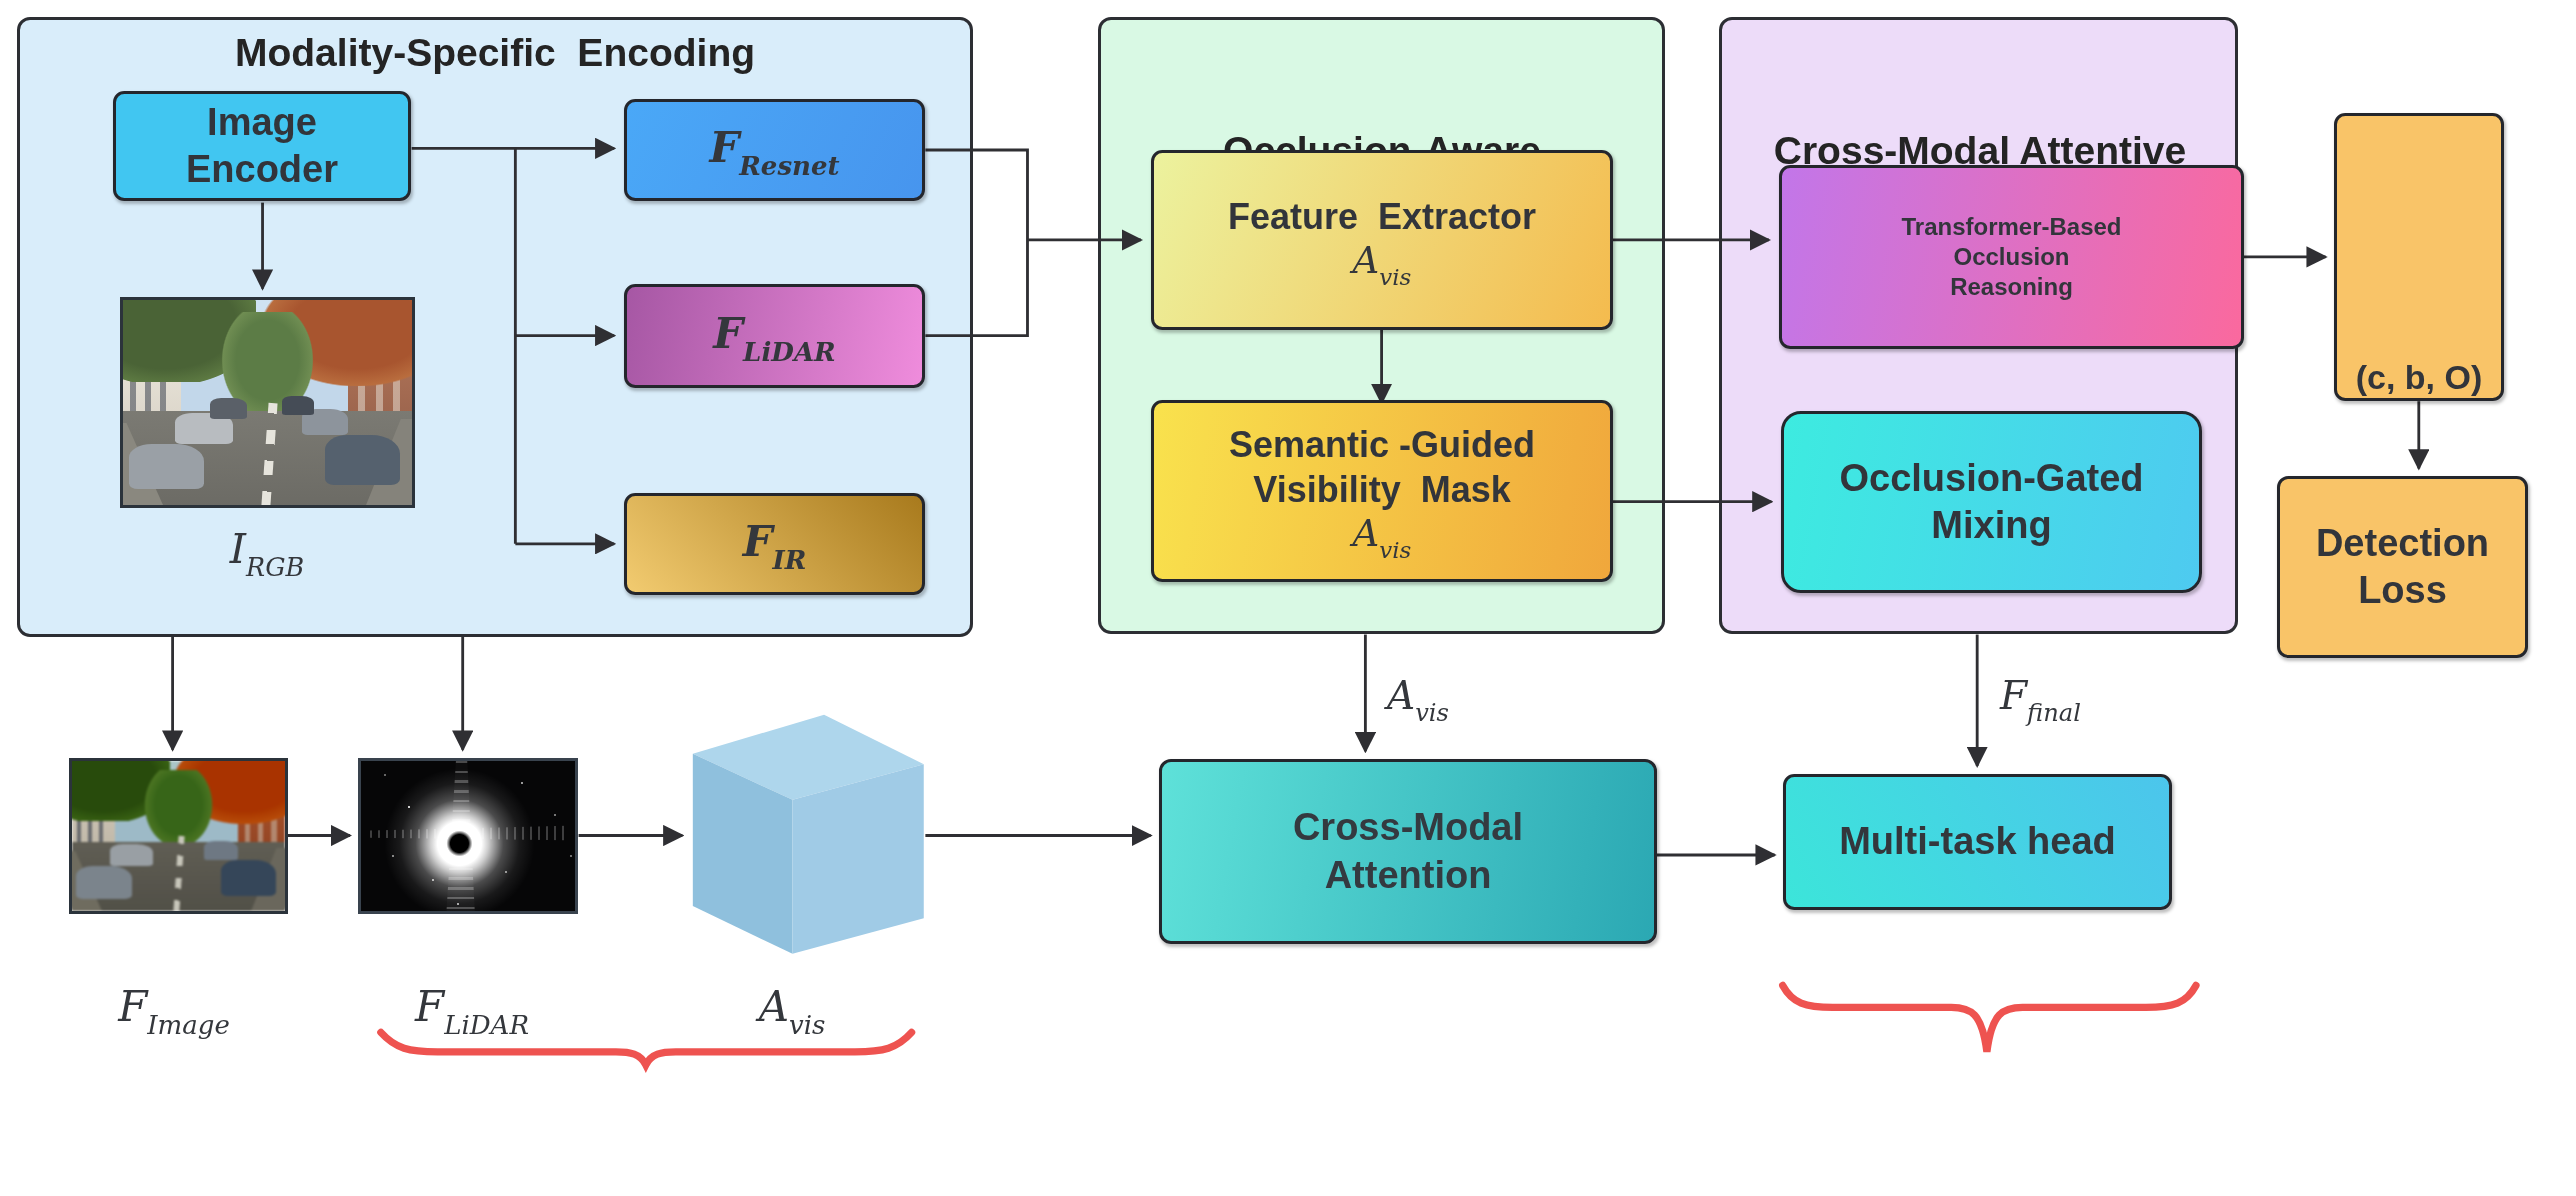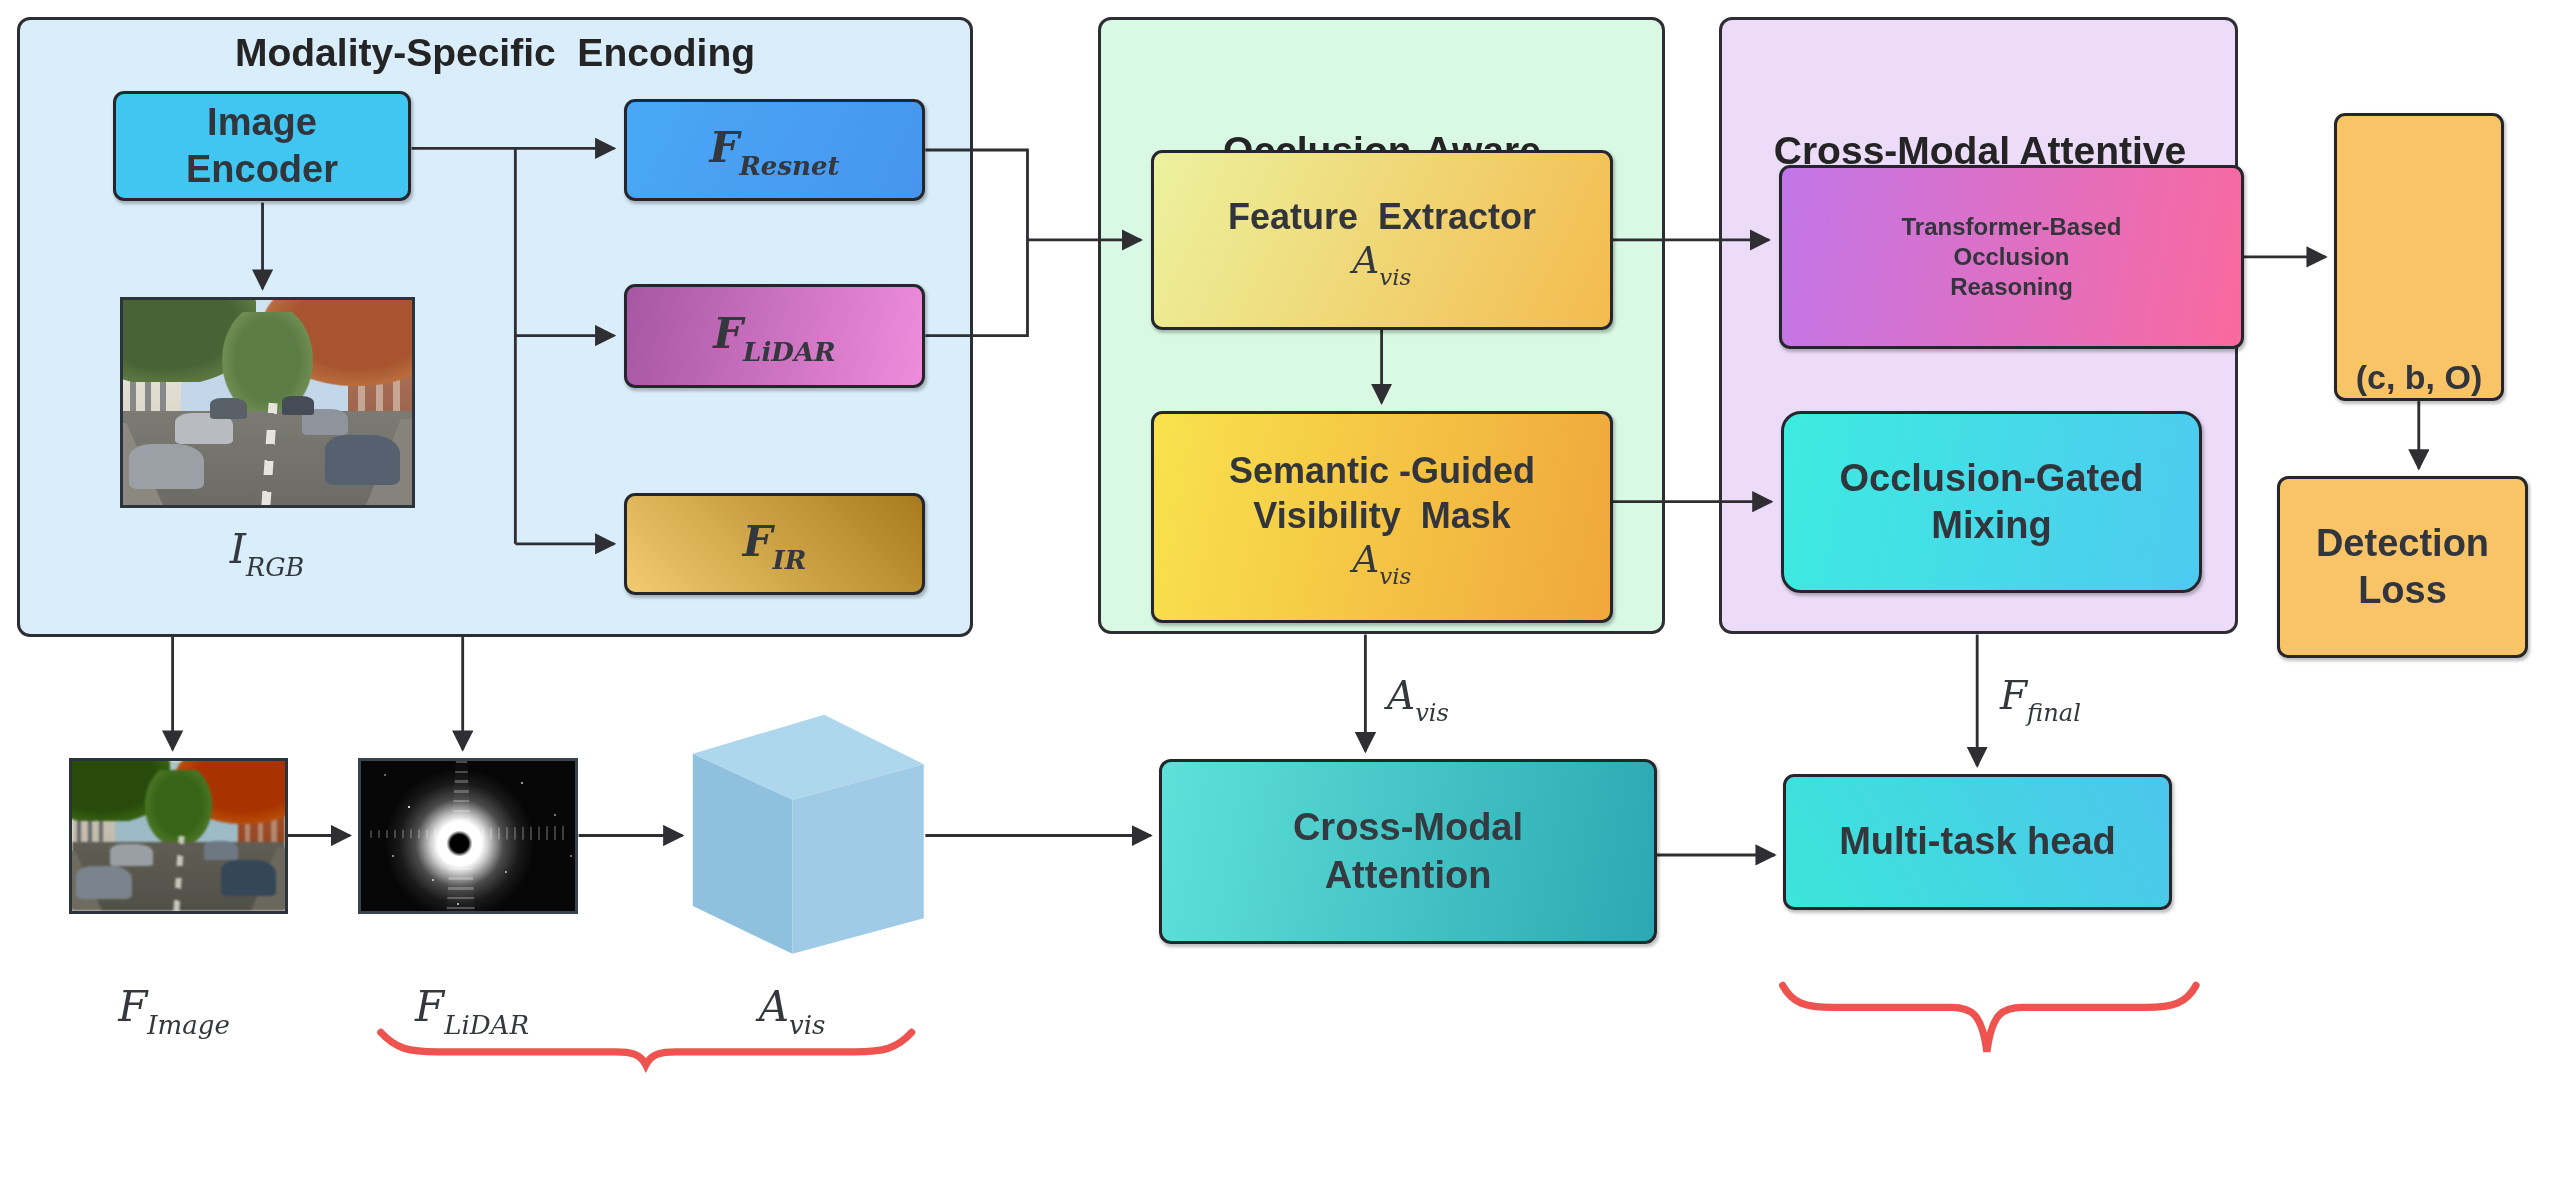--- a/index.html
+++ b/index.html
@@ -160,21 +160,21 @@
   </div>
   <div class="abs math" style="left:267px;top:525px;transform:translateX(-50%);font-size:41px;">
     <span>I</span><sub>RGB</sub>
   </div>
 
   <div class="abs node ctr" style="left:1151px;top:150px;width:462px;height:180px;background:linear-gradient(115deg,#ecf29e,#f4bb4e);font-size:36px;">
     <div class="ln">Feature  Extractor</div>
     <span class="math" style="font-size:37px;font-weight:normal;"><span>A</span><sub>vis</sub></span>
   </div>
 
-  <div class="abs node ctr" style="left:1151px;top:411px;width:462px;height:212px;background:linear-gradient(100deg,#f9e24d,#f0a73c);font-size:36px;">
+  <div class="abs node ctr" style="left:1151px;top:400px;width:462px;height:182px;background:linear-gradient(100deg,#f9e24d,#f0a73c);font-size:36px;">
     <div class="ln">Semantic -Guided</div>
     <div class="ln">Visibility  Mask</div>
     <span class="math" style="font-size:37px;font-weight:normal;"><span>A</span><sub>vis</sub></span>
   </div>
 
   <div class="abs node ctr" style="left:1779px;top:144px;width:465px;height:184px;background:linear-gradient(100deg,#c276e9,#fa699e);font-size:24px;margin-top:21px;">
     <div class="ln">Transformer-Based</div>
     <div class="ln">Occlusion</div>
     <div class="ln">Reasoning</div>
   </div>

